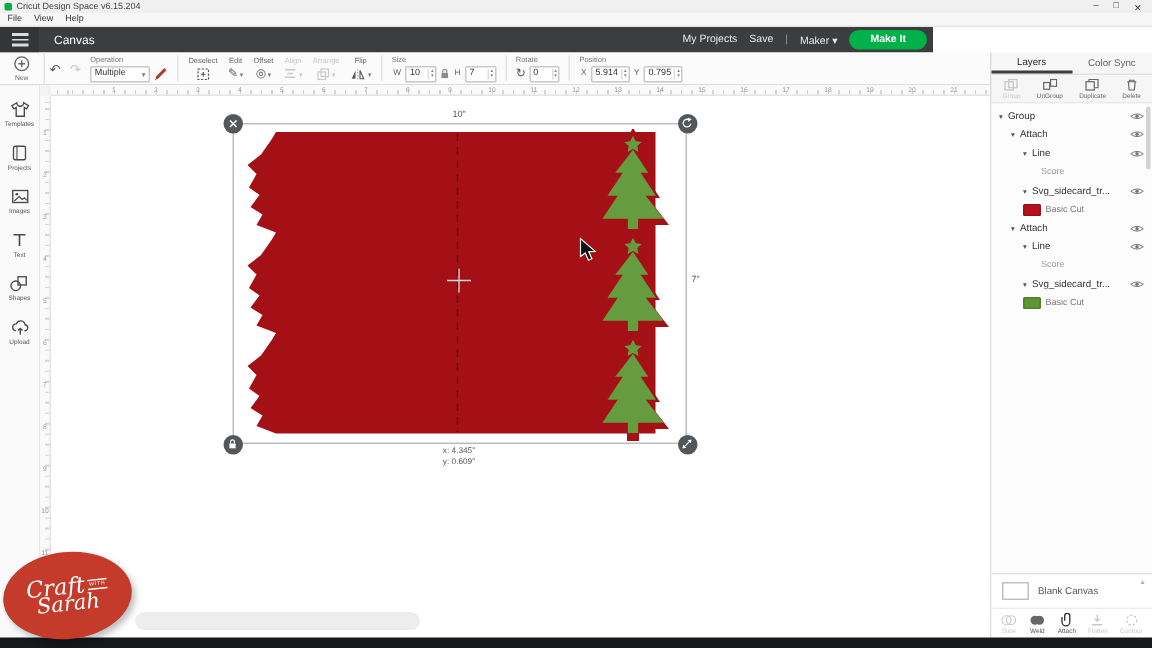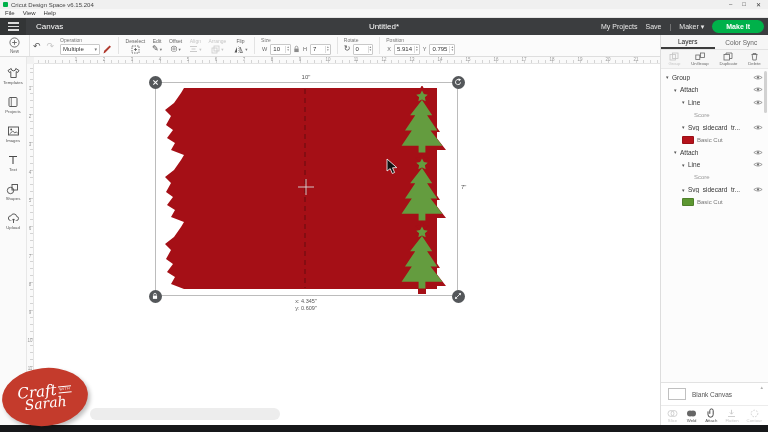--- a/index.html
+++ b/index.html
@@ -9,21 +9,21 @@
 
   
   #titlebar { left:0; top:0; width:768px; height:9px; background:#f0f0f0; display:flex; align-items:center; padding:0 3px; }
   #appicon { width:5px; height:5px; background:#00b14a; border-radius:1px; margin-right:3px; }
   #apptitle { font-size:6px; color:#444; }
   #winbtns { margin-left:auto; display:flex; gap:10px; font-size:6px; color:#333; padding-right:4px; }
   #menubar { left:0; top:9px; width:768px; height:9px; background:#f7f7f7; display:flex; align-items:center; gap:8px; padding:0 5px; border-bottom:1px solid #e5e5e5; }
   #menubar span { font-size:6px; color:#333; }
 
   
-  #hdr { left:0; top:18px; width:768px; height:17px; background:#3b3d3f; display:flex; align-items:center; color:#eee; }
+  #hdr { left:0; top:18px; width:622px; height:17px; background:#3b3d3f; display:flex; align-items:center; color:#eee; }
   #hamburger { width:26px; height:17px; display:flex; flex-direction:column; justify-content:center; gap:2px; align-items:center; background:#333536; }
   #hamburger i { display:block; width:11px; height:1.5px; background:#dcdcdc; }
   #hdr-canvas { font-size:8px; margin-left:10px; color:#fff; }
   #hdr-title { position:absolute; left:0; right:0; text-align:center; font-size:8px; color:#fff; pointer-events:none; }
   #hdr-right { margin-left:auto; display:flex; align-items:center; gap:8px; padding-right:4px; }
   #hdr-right .hlink { font-size:7px; color:#e8e8e8; }
   #hdr-sep { color:#9a9a9a; font-size:7px; }
   #makeit { height:13px; padding:0 14px; border-radius:7px; color:#fff; font-size:7px; font-weight:bold; display:flex; align-items:center; }
 
   
@@ -145,21 +145,20 @@
     <span>Help</span>
   </div>
 
   <div id="hdr" class="abs">
     <div id="hamburger">
         <i></i>
         <i></i>
         <i></i>
       </div>
     <span id="hdr-canvas">Canvas</span>
-    <span id="hdr-title">Untitled*</span>
     <div id="hdr-right">
       <span class="hlink">My Projects</span>
       <span class="hlink">Save</span>
       <span id="hdr-sep">|</span>
       <span class="hlink">
         <span>Maker</span> <span>▾</span>
       </span>
       <div id="makeit" style="background: rgb(0, 177, 74);">Make It</div>
     </div>
   </div>

